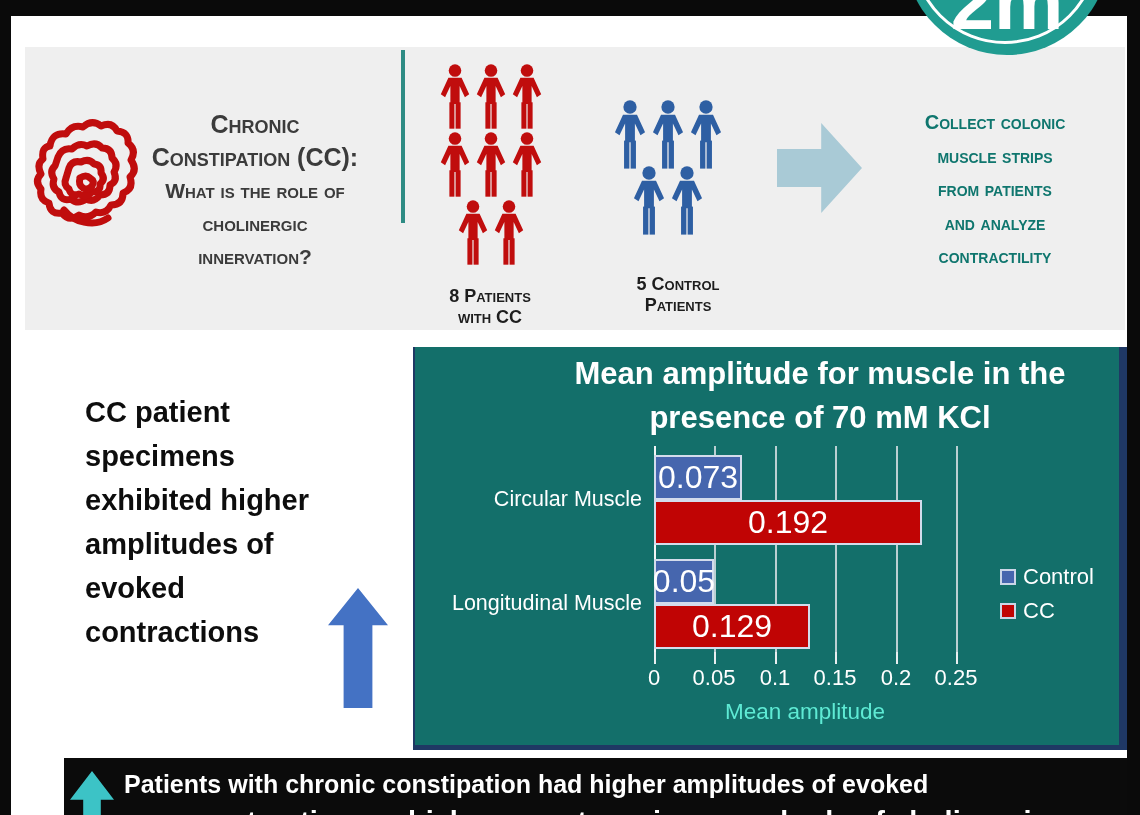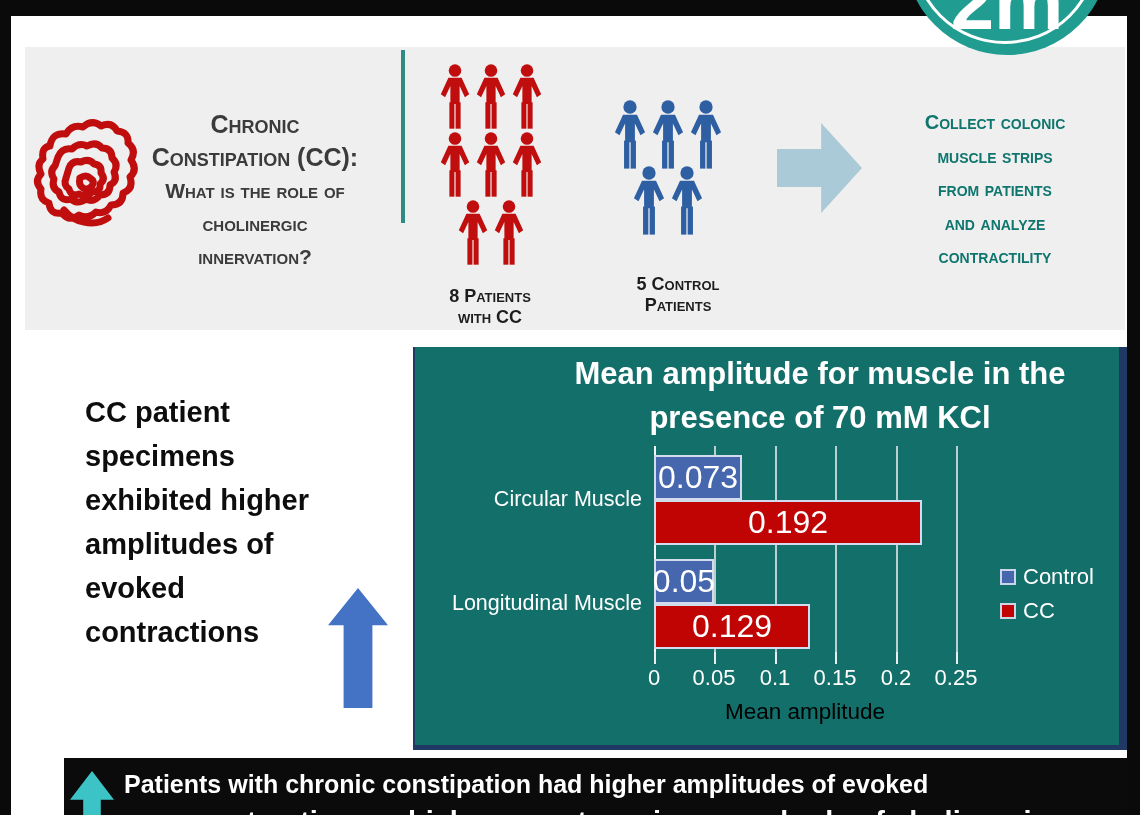--- a/index.html
+++ b/index.html
@@ -48,21 +48,21 @@
                color:#fff;font-weight:700;font-size:31px;line-height:44px;}
   .gridline{position:absolute;top:99px;width:2px;height:206px;background:#D8E0E4;opacity:.85;}
   .gridline.axis{background:#F2F5F6;opacity:1;}
   .tickstub{position:absolute;top:305px;width:2px;height:12px;background:#E8EEF0;}
   .bar{position:absolute;height:45px;box-sizing:border-box;border:2px solid #D3DCEC;
        display:flex;align-items:center;justify-content:center;color:#fff;font-size:32px;}
   .cat-label{position:absolute;left:8px;width:219px;text-align:right;color:#fff;
              font-size:21.5px;}
   .tick-label{position:absolute;top:318px;width:70px;text-align:center;color:#fff;font-size:22px;}
   .xaxis-title{position:absolute;left:239px;top:352px;width:302px;text-align:center;
-               color:#000000;font-size:22.5px;}
+               color:#5eead4;font-size:22.5px;}
   .legend{position:absolute;left:585px;top:213px;}
   .legend-item{display:flex;align-items:center;height:34px;}
   .legend-swatch{width:16px;height:16px;border:2px solid #CBD6E8;box-sizing:border-box;margin-right:7px;}
   .legend-label{color:#fff;font-size:22px;}
   
   .banner{left:64px;top:758px;width:1065px;height:57px;background:#0b0b0b;}
   .up-arrow-teal{position:absolute;left:6px;top:13px;width:44px;height:60px;background:#3CC3C6;
     -webkit-clip-path:polygon(50% 0,100% 48%,70% 48%,70% 100%,30% 100%,30% 48%,0 48%);
     clip-path:polygon(50% 0,100% 48%,70% 48%,70% 100%,30% 100%,30% 48%,0 48%);}
   .banner-line1{position:absolute;left:60px;top:12px;width:995px;

